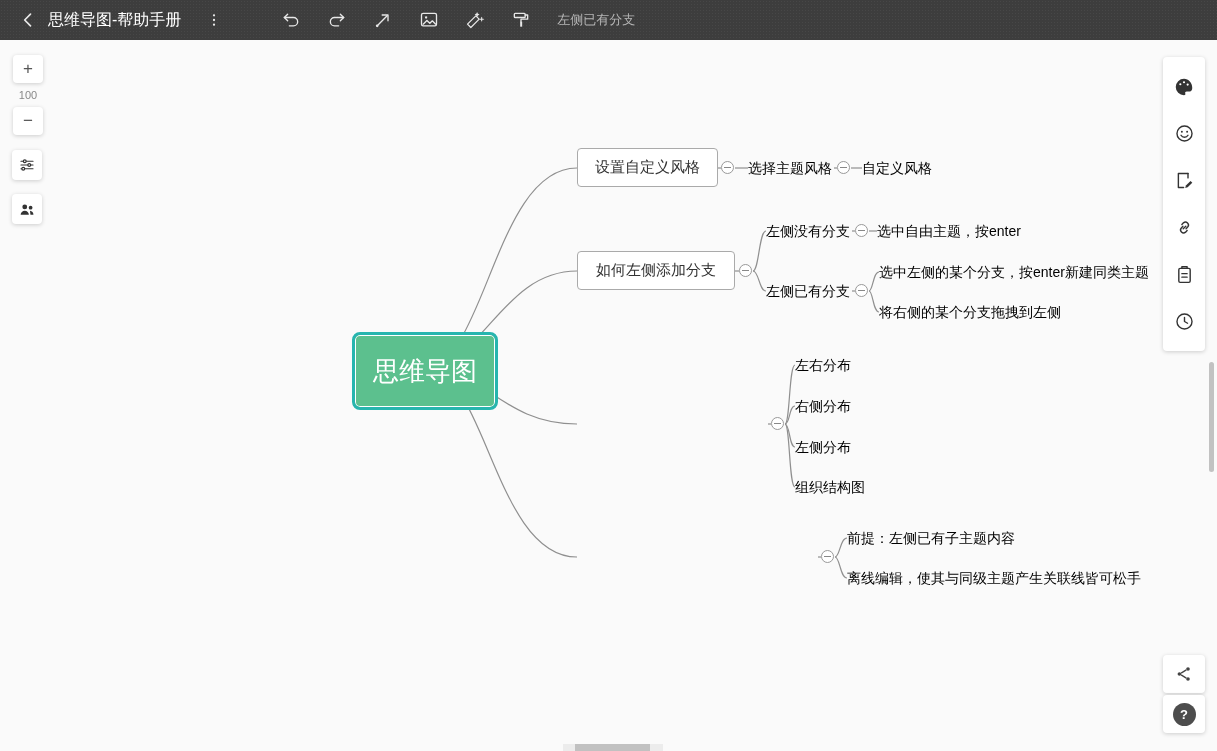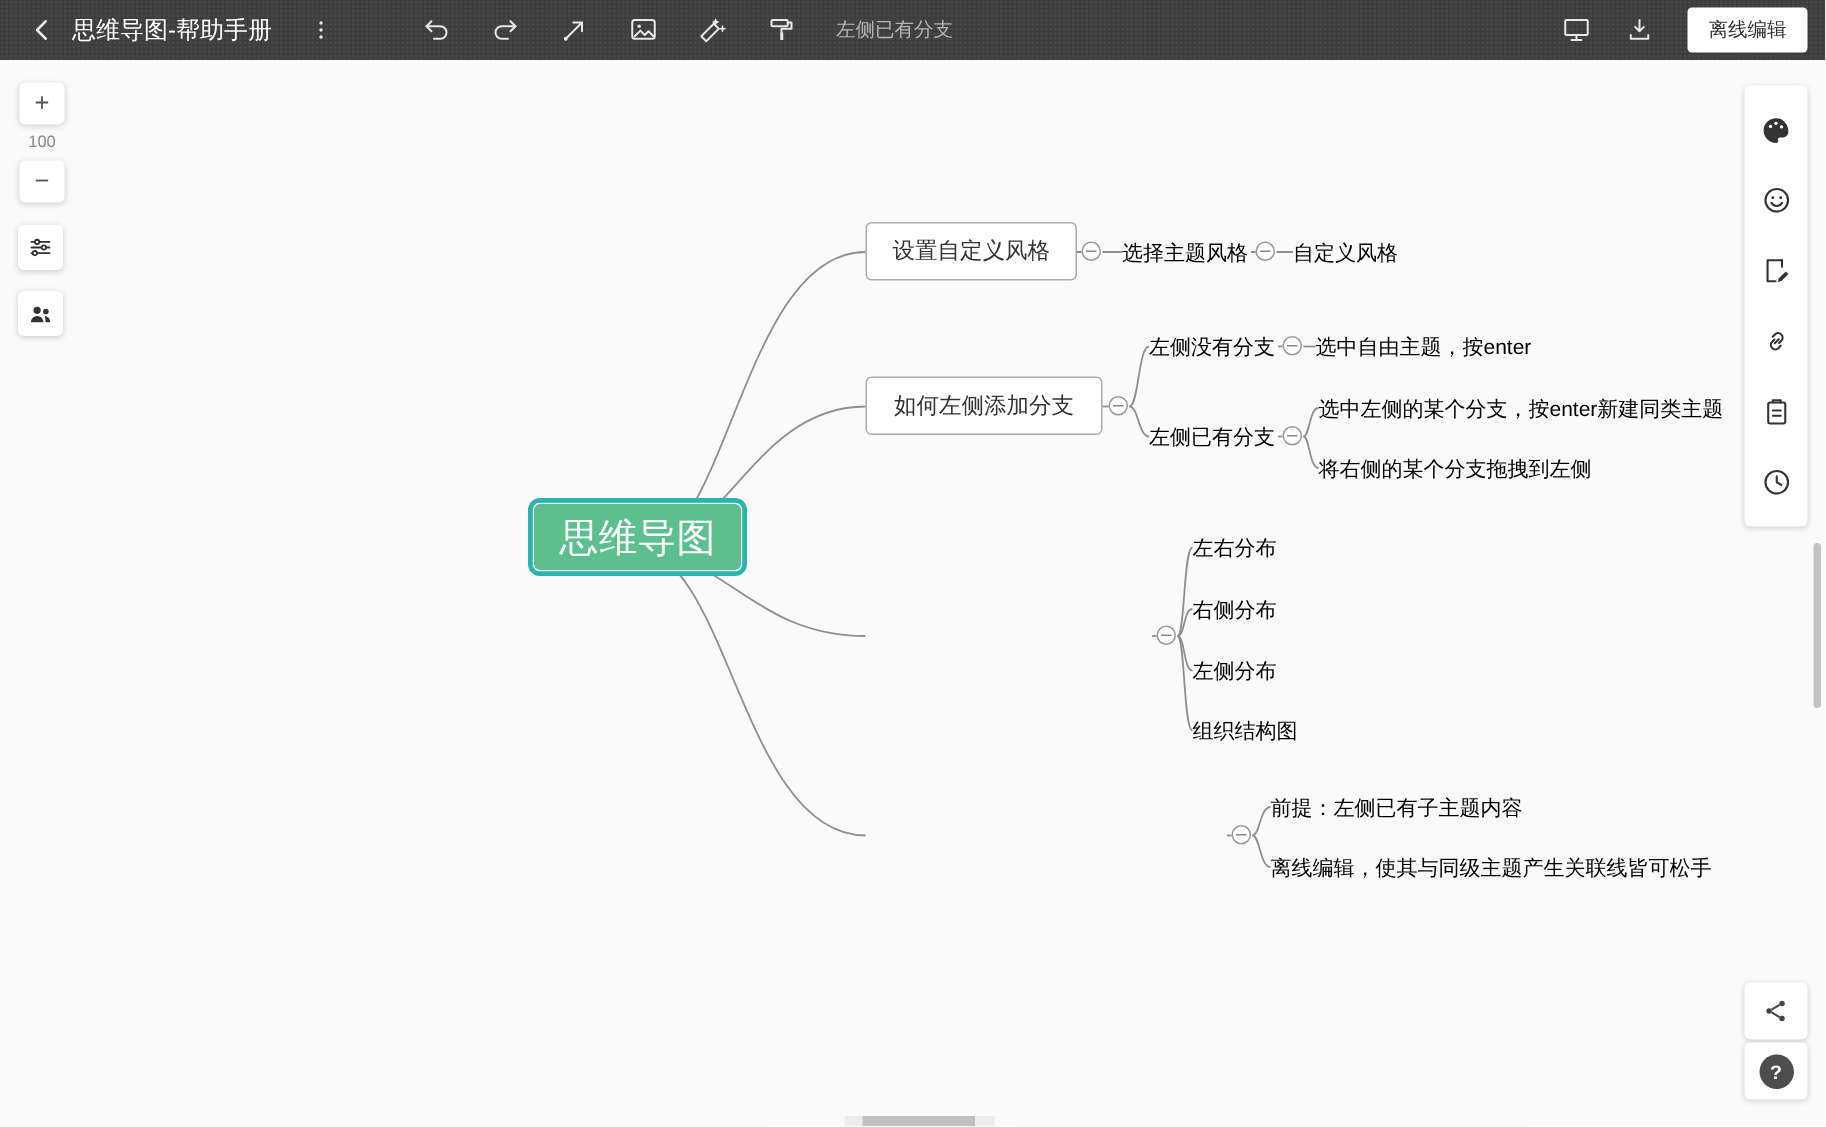--- a/index.html
+++ b/index.html
@@ -126,35 +126,20 @@
         <svg width="20" height="20" viewBox="0 0 24 24" fill="none" stroke="currentColor" stroke-width="1.6" stroke-linecap="round" stroke-linejoin="round">
             <rect x="4" y="4" width="13" height="5" rx="1"></rect>
             <path d="M17 6 h3 v5 h-8 v3"></path>
             <rect x="11" y="14" width="2.4" height="6" fill="currentColor" stroke="none"></rect>
           </svg>
       </button>
     </div>
 
     <div class="tb-saved">左侧已有分支</div>
 
-    <div class="tb-right">
-      <button class="tb-btn">
-        <svg width="20" height="20" viewBox="0 0 24 24" fill="none" stroke="currentColor" stroke-width="1.6" stroke-linecap="round" stroke-linejoin="round">
-            <rect x="3" y="4" width="18" height="12" rx="1"></rect>
-            <path d="M12 16 v3 M8 20 h8"></path>
-          </svg>
-      </button>
-      <button class="tb-btn">
-        <svg width="20" height="20" viewBox="0 0 24 24" fill="none" stroke="currentColor" stroke-width="1.6" stroke-linecap="round" stroke-linejoin="round">
-            <path d="M12 4 v9 M8.5 9.5 L12 13 l3.5-3.5"></path>
-            <path d="M5 16 v3 h14 v-3"></path>
-          </svg>
-      </button>
-      <button class="offline-btn">离线编辑</button>
-    </div>
   </header>
 
   <div class="canvas" style="background-color: rgb(250, 250, 250); --connector: #8f8f8f;">
 
     <svg class="links" width="1217" height="711" viewBox="0 0 1217 711">
 
       <path d="M425 327 C485 327 495 128 577 128"></path>
       <path d="M425 327 C482 327 502 231 577 231"></path>
       <path d="M425 327 C482 327 502 384 577 384"></path>
       <path d="M425 327 C485 327 495 517 577 517"></path>
@@ -177,21 +162,21 @@
       <path d="M785 384 C790 384 789 325 795 325"></path>
       <path d="M785 384 C790 384 789 366 795 366"></path>
       <path d="M785 384 C790 384 789 407 795 407"></path>
       <path d="M785 384 C790 384 789 447 795 447"></path>
 
       <path d="M818 517 L821 517"></path>
       <path d="M835 517 C840 517 840 498 847 498"></path>
       <path d="M835 517 C840 517 840 538 847 538"></path>
     </svg>
 
-    <div class="mm-root" style="left: 352px; top: 292px; width: 146px; height: 52px; background-color: rgb(92, 192, 142); border-color: rgb(39, 181, 174);">思维导图</div>
+    <div class="mm-root" style="left: 352px; top: 292px; width: 146px; height: 78px; background-color: rgb(92, 192, 142); border-color: rgb(39, 181, 174);">思维导图</div>
 
     <div class="mm-node" style="left:577px;top:211px;width:158px;height:39px">如何左侧添加分支</div>
     <div class="mm-node" style="left:577px;top:108px;width:141px;height:39px">设置自定义风格</div>
 
     <div class="mm-label" style="left:748px;top:118px">选择主题风格</div>
     <div class="mm-label" style="left:862px;top:118px">自定义风格</div>
 
     <div class="mm-label" style="left:766px;top:181px">左侧没有分支</div>
     <div class="mm-label" style="left:877px;top:181px">选中自由主题，按enter</div>
     <div class="mm-label" style="left:766px;top:241px">左侧已有分支</div>

